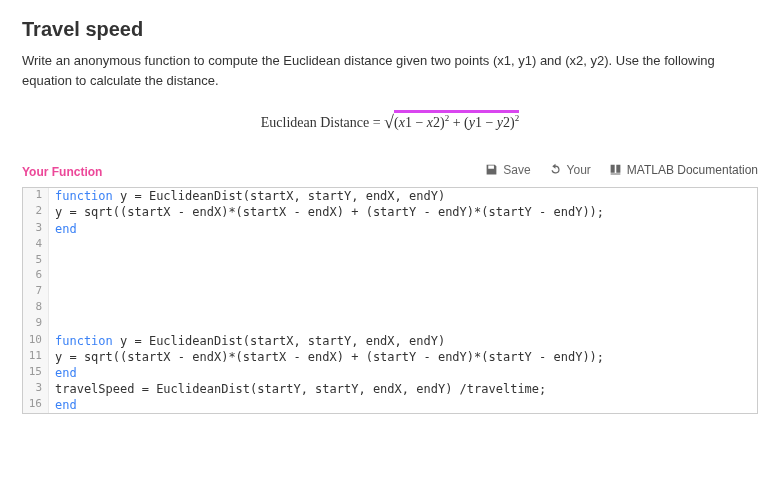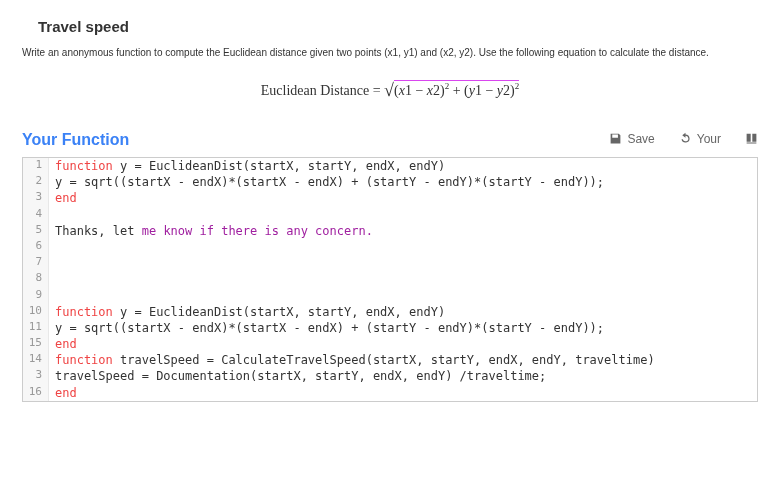--- a/index.html
+++ b/index.html
@@ -5,67 +5,67 @@
   * { box-sizing: border-box; }
   body {
     margin: 0;
     padding: 18px 22px;
     font-family: -apple-system, BlinkMacSystemFont, "Segoe UI", Helvetica, Arial, sans-serif;
     color: #333;
     background: #fff;
     width: 780px;
   }
   h2.title {
-    margin: 0 0 10px 16px;
-    font-size: 15px;
+    margin: 0 0 10px 0;
+    font-size: 20px;
     font-weight: 700;
     color: #333;
   }
   p.desc {
     margin: 0 0 20px 0;
-    font-size: 10px;
+    font-size: 13px;
     line-height: 1.5;
     color: #333;
   }
   .formula-wrap {
     text-align: center;
     margin: 20px 0 30px 0;
   }
   .formula {
     font-family: "Times New Roman", serif;
     font-size: 14px;
     display: inline-block;
     white-space: nowrap;
   }
   .formula .sqrt-sym {
     font-size: 18px;
     vertical-align: -1px;
   }
   .formula .radicand {
-    border-top: 1px solid #d946ef;
+    border-top: 3px solid #d946ef;
     padding-top: 0px;
     display: inline-block;
   }
   .formula sup { font-size: 9px; }
   .section-row {
     display: flex;
     justify-content: space-between;
     align-items: baseline;
     margin-bottom: 8px;
   }
   h3.section-title {
     margin: 0;
-    font-size: 16px;
+    font-size: 12px;
     font-weight: 700;
-    color: #3b82f6;
+    color: #ec4899;
   }
   .actions {
     display: flex;
     align-items: center;
-    gap: 24px;
+    gap: 18px;
     font-size: 12px;
     color: #666;
   }
   .action {
     display: inline-flex;
     align-items: center;
     gap: 5px;
     cursor: pointer;
   }
   .action svg { width: 13px; height: 13px; fill: #666; }
@@ -87,21 +87,21 @@
     color: #999;
     background: #f7f7f7;
     border-right: 1px solid #e8e8e8;
     user-select: none;
     font-size: 11px;
   }
   .code {
     padding-left: 6px;
     white-space: pre;
   }
-  .kw { color: #ef4444; }
+  .kw { color: #3b82f6; }
   .purple { color: #a020a0; }
 </style>
 </head>
 <body>
 
 <h2 class="title">Travel speed</h2>
 <p class="desc">Write an anonymous function to compute the Euclidean distance given two points (x1, y1) and (x2, y2). Use the following equation to calculate the distance.</p>
 
 <div class="formula-wrap">
   <span class="formula">
@@ -121,20 +121,21 @@
     <span class="action">
       <svg viewBox="0 0 16 16">
           <path d="M8 3a5 5 0 1 1-4.9 6h1.55A3.5 3.5 0 1 0 8 4.5V7L4 4l4-3v2z"></path>
         </svg>
       <span>Your</span>
     </span>
     <span class="action doc-link">
       <svg viewBox="0 0 16 16">
           <path d="M2 2h5v10H2V2zm7 0h5v10H9V2zM2 13h12v1H2z"></path>
         </svg>
+      <span>MATLAB Documentation</span>
     </span>
   </div>
 </div>
 
 <div class="code-box" id="code-box">
     <div class="code-line">
       <div class="gutter">1</div>
       <div class="code"><span class="kw">function</span> y = EuclideanDist(startX, startY, endX, endY)</div>
     </div>
     <div class="code-line">
@@ -144,21 +145,20 @@
     <div class="code-line">
       <div class="gutter">3</div>
       <div class="code"><span class="kw">end</span></div>
     </div>
     <div class="code-line">
       <div class="gutter">4</div>
       <div class="code">&nbsp;</div>
     </div>
     <div class="code-line">
       <div class="gutter">5</div>
-      <div class="code">Thanks, let <span class="purple">me know if there is any concern.</span></div>
     </div>
     <div class="code-line">
       <div class="gutter">6</div>
       <div class="code">&nbsp;</div>
     </div>
     <div class="code-line">
       <div class="gutter">7</div>
       <div class="code">&nbsp;</div>
     </div>
     <div class="code-line">
@@ -175,24 +175,20 @@
     </div>
     <div class="code-line">
       <div class="gutter">11</div>
       <div class="code">y = sqrt((startX - endX)*(startX - endX) + (startY - endY)*(startY - endY));</div>
     </div>
     <div class="code-line">
       <div class="gutter">15</div>
       <div class="code"><span class="kw">end</span></div>
     </div>
     <div class="code-line">
-      <div class="gutter">14</div>
-      <div class="code"><span class="kw">function</span> travelSpeed = CalculateTravelSpeed(startX, startY, endX, endY, traveltime)</div>
-    </div>
-    <div class="code-line">
       <div class="gutter">3</div>
-      <div class="code">travelSpeed = Documentation(startX, startY, endX, endY) /traveltime;</div>
+      <div class="code">travelSpeed = EuclideanDist(startY, startY, endX, endY) /traveltime;</div>
     </div>
     <div class="code-line">
       <div class="gutter">16</div>
       <div class="code"><span class="kw">end</span></div>
     </div>
   </div>
 
 </body></html>

